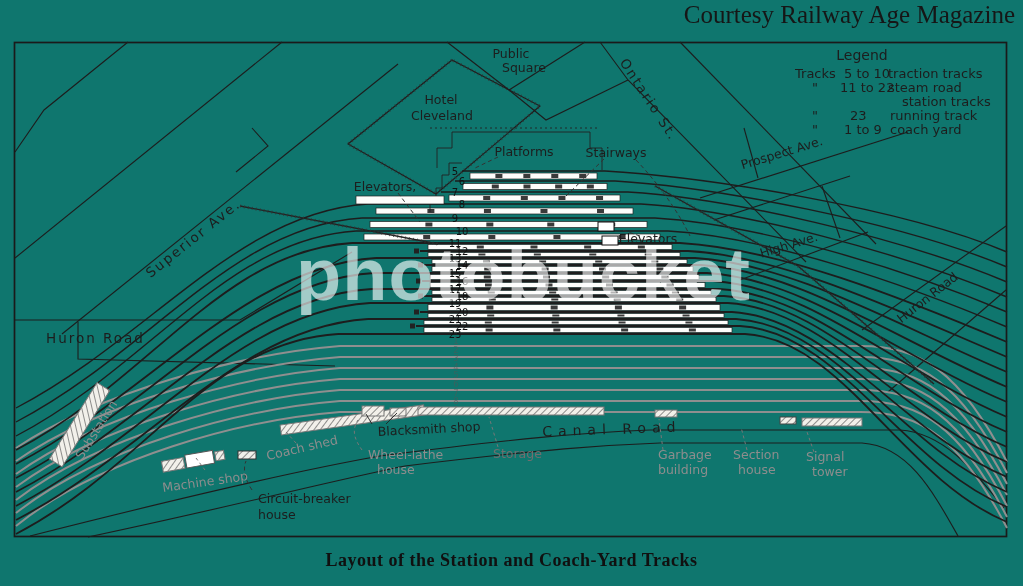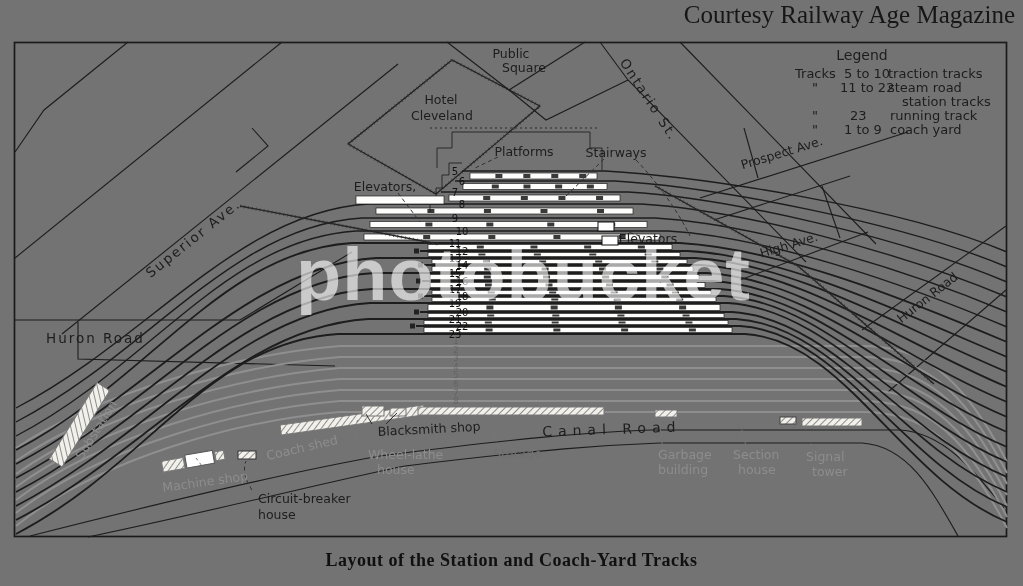--- a/index.html
+++ b/index.html
@@ -1,16 +1,16 @@
 <!DOCTYPE html>
 <html><head>
 <meta charset="utf-8">
 <style>
   html,body{margin:0;padding:0;background:#e9e7e2;}
-  .page{position:relative;width:1023px;height:586px;background:#737373;overflow:hidden;
+  .page{position:relative;width:1023px;height:586px;background:#0f766e;overflow:hidden;
         font-family:"DejaVu Sans",sans-serif;}
   .courtesy{position:absolute;top:1px;right:8px;font-family:"Liberation Serif",serif;
             font-size:25px;color:#161616;white-space:nowrap;}
   .caption{position:absolute;top:550px;left:0;width:100%;text-align:center;
            font-family:"Liberation Serif",serif;font-weight:700;font-size:18px;
            letter-spacing:.5px;color:#101010;}
   .watermark{position:absolute;top:232px;left:296px;font-size:74px;font-weight:700;
              letter-spacing:1px;color:rgba(255,255,255,.62);pointer-events:none;
              user-select:none;font-family:Liberation Sans, sans-serif;}
   svg{position:absolute;left:0;top:0;}

